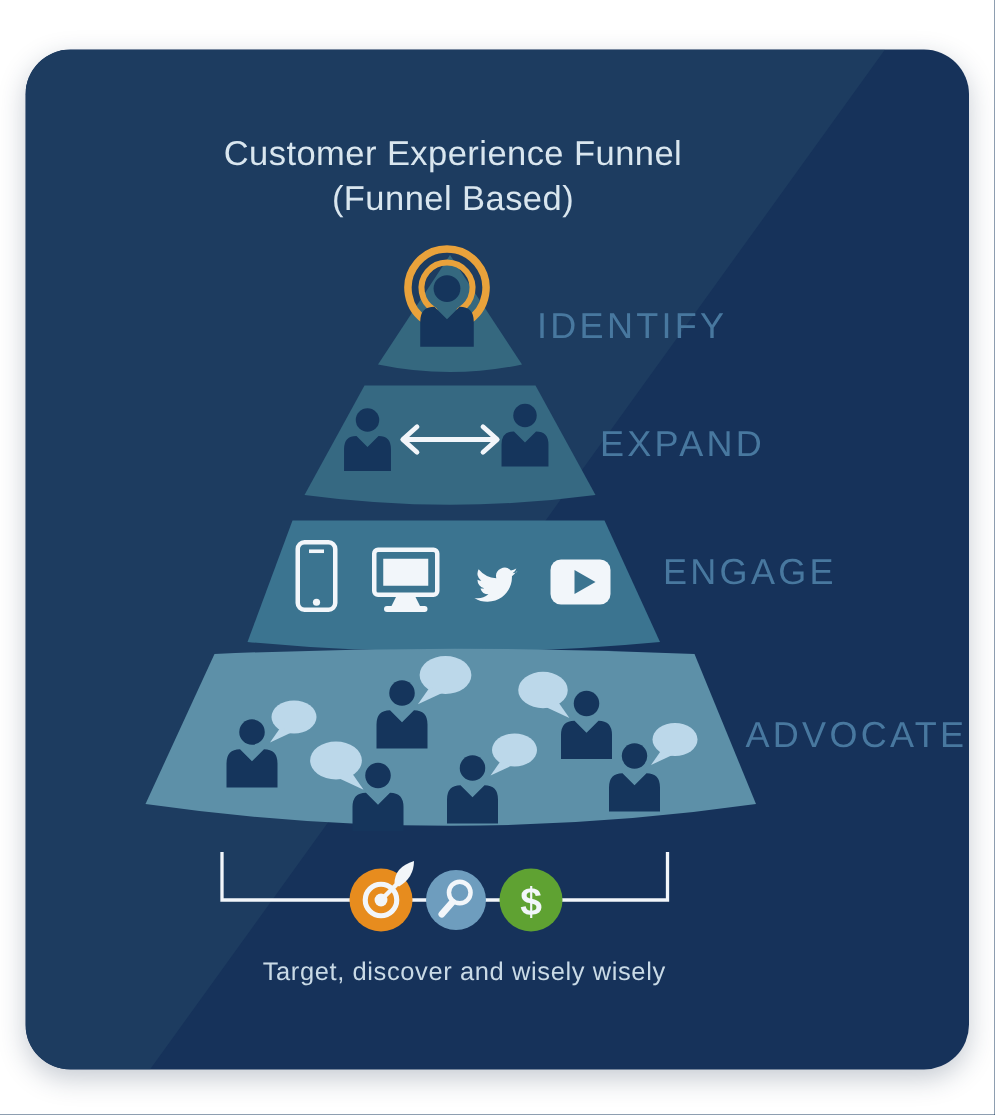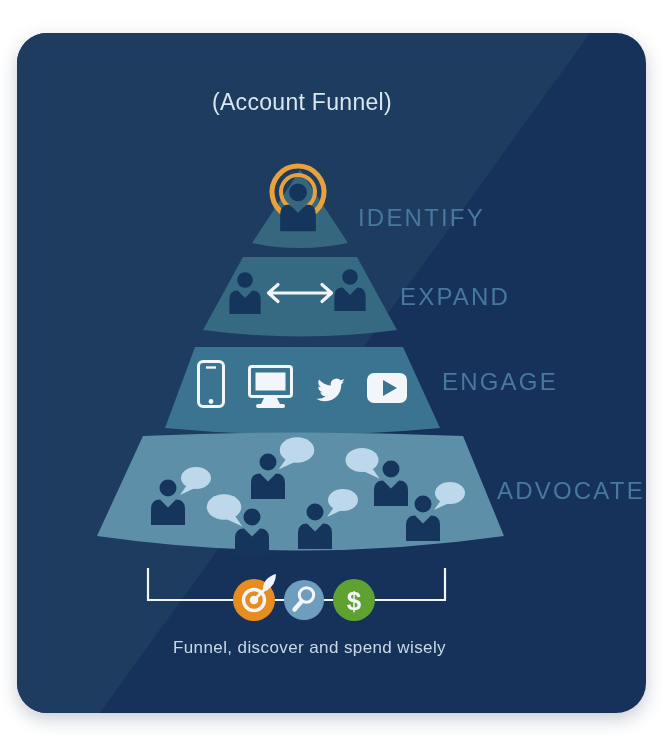--- a/index.html
+++ b/index.html
@@ -43,21 +43,22 @@
   .c-green{fill:var(--dollar-green,#5FA232);}
   .dollar{fill:var(--ink,#F2F6FA);font:bold 26px "Liberation Sans",sans-serif;}
 </style>
 </head>
 <body>
 
 <div class="card">
   <div class="sheen"></div>
 
   <div class="title-block">
-    <div>(Account Funnel)</div>
+    <div>Customer Experience Funnel</div>
+    <div>(Funnel Based)</div>
   </div>
 
   <svg class="funnel-svg" width="629" height="680" viewBox="0 0 629 680">
     <defs>
       <g id="person">
         <circle cx="0" cy="-13" r="8.5"></circle>
         <path d="M -17 24 L -17 8 Q -17 -1.5 -8 -1.5 L 0 6.5 L 8 -1.5 Q 17 -1.5 17 8 L 17 24 Z"></path>
       </g>
       <g id="bubble">
         <ellipse cx="0" cy="0" rx="15" ry="11"></ellipse>
@@ -137,14 +138,14 @@
       <circle class="c-green" cx="337" cy="567" r="21"></circle>
       <text class="dollar" x="337" y="568" text-anchor="middle" dominant-baseline="central">$</text>
     </g>
   </svg>
 
   <div class="stage-label lbl-identify">IDENTIFY</div>
   <div class="stage-label lbl-engage">ENGAGE</div>
   <div class="stage-label lbl-expand">EXPAND</div>
   <div class="stage-label lbl-advocate">ADVOCATE</div>
 
-  <div class="caption">Funnel, discover and spend wisely</div>
+  <div class="caption">Target, discover and wisely wisely</div>
 </div>
 
 </body></html>

